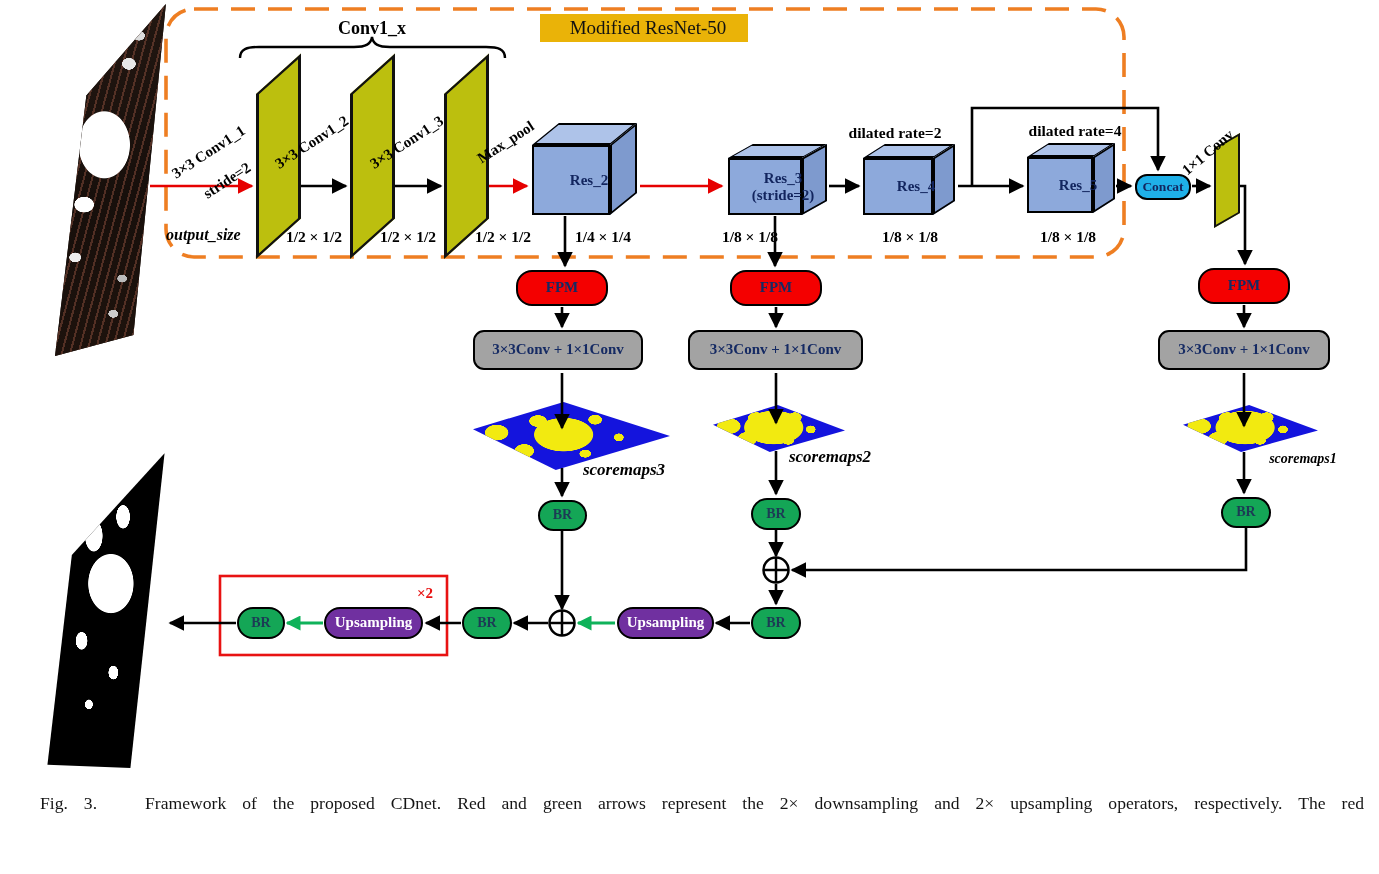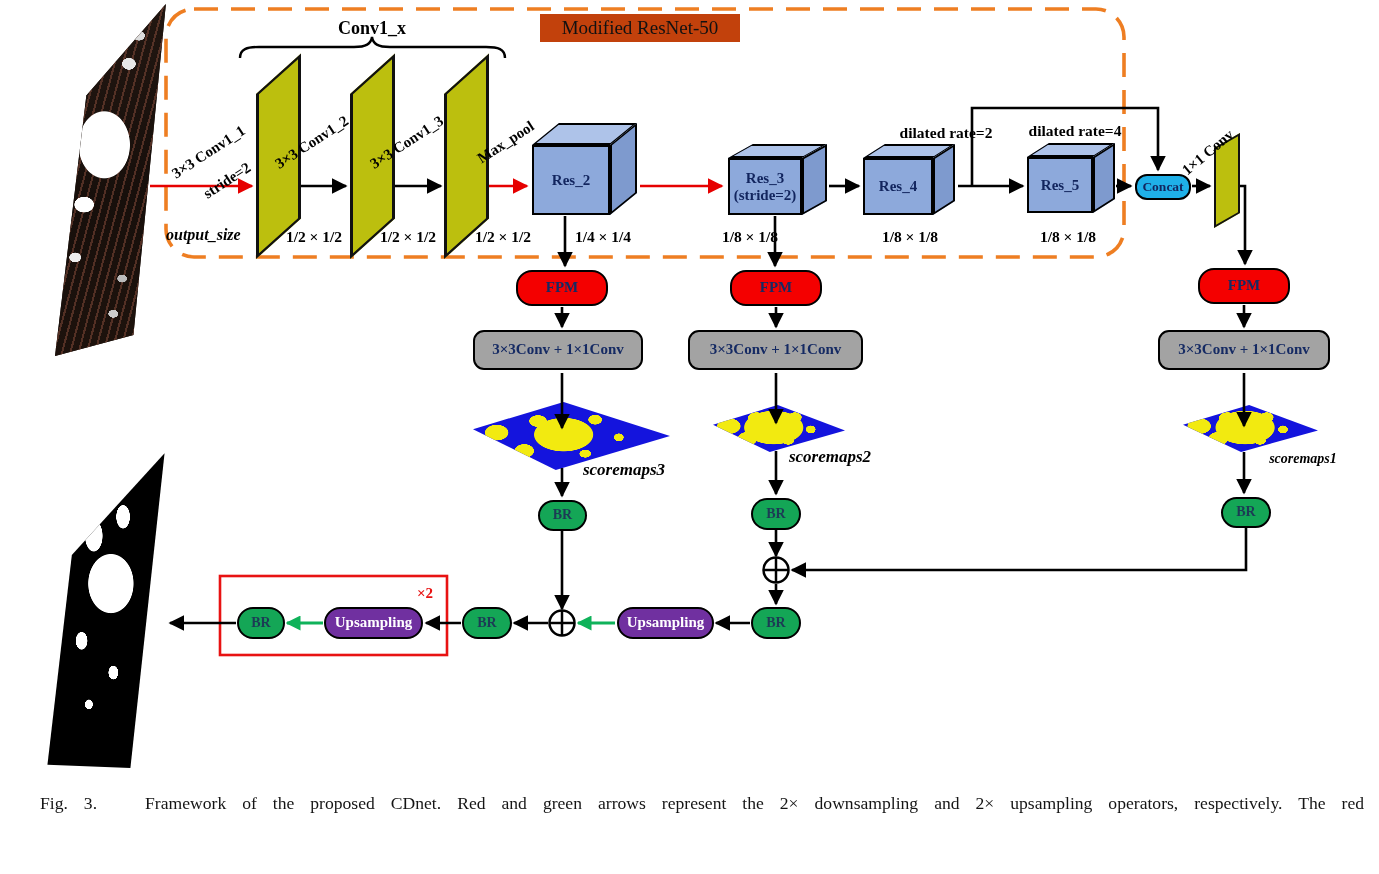--- a/index.html
+++ b/index.html
@@ -45,33 +45,33 @@
   svg.wires{position:absolute;left:0;top:0;z-index:2;}
   
   .box{position:absolute;z-index:3;box-sizing:border-box;border:2.5px solid #000;border-radius:16px;
        display:flex;flex-direction:column;align-items:center;justify-content:center;
        font-family:"Liberation Serif",serif;font-weight:bold;color:#152a63;line-height:1.05;}
   .fpm{background:#f40000;font-size:15px;}
   .cyanbox{background:#a3a3a3;border-radius:11px;font-size:15px;}
   .brbox{background:#14a656;font-size:14px;color:#1c3b55;}
   .ups{background:#7030a0;color:#fff;font-size:15px;}
   .concat{background:#1fb0e8;font-size:13.5px;border-radius:12px;color:#12255e;}
-  .pinkbox{position:absolute;z-index:3;background:#c2410c;display:flex;align-items:center;justify-content:center;
-       font-size:19px;color:#111;}
+  .pinkbox{position:absolute;z-index:3;background:#eab308;display:flex;align-items:center;justify-content:center;
+       font-size:19px;color:#111;padding-left:8px;}
   
   .ylayer{position:absolute;z-index:3;width:45px;height:165px;background:#bcbf0e;border:3px solid #111;
        box-sizing:border-box;transform:skewY(-42deg);transform-origin:0 0;}
   .ylayer-sm{position:absolute;z-index:3;width:26px;height:80px;background:#bcbf0e;border:2.5px solid #111;
        box-sizing:border-box;transform:skewY(-30deg);transform-origin:0 0;}
   
   .face{position:absolute;z-index:3;background:#8da9db;border:2.5px solid #000;box-sizing:border-box;}
   .face.top{background:#aec3e9;}
   .face.side{background:#7e9ace;}
   .cube-label{position:absolute;z-index:4;display:flex;flex-direction:column;align-items:center;justify-content:center;
-       font-weight:bold;font-size:15px;color:#12255e;line-height:1.1;}
+       font-weight:bold;font-size:15px;color:#12255e;line-height:1.1;padding-left:18px;}
   
   .lbl{position:absolute;z-index:4;font-family:"Liberation Serif",serif;font-weight:bold;color:#000;
        text-align:center;white-space:pre-line;}
   .ital{font-style:italic;}
   .red-txt{color:#e81212;}
   
   .caption{position:absolute;left:40px;top:792px;width:1324px;z-index:4;
        font-size:17.6px;line-height:22.5px;color:#151515;}
   .cap-line{text-align:justify;text-align-last:justify;}
   .cap-line.last{text-align-last:auto;}
@@ -182,21 +182,21 @@
 
   <div class="lbl ital" style="left:166px;top:226px;width:132px;font-size:16px;text-align:left;">output_size</div>
   <div class="lbl" style="left:259px;top:228px;width:110px;font-size:15.5px;">1/2 × 1/2</div>
   <div class="lbl" style="left:353px;top:228px;width:110px;font-size:15.5px;">1/2 × 1/2</div>
   <div class="lbl" style="left:448px;top:228px;width:110px;font-size:15.5px;">1/2 × 1/2</div>
   <div class="lbl" style="left:548px;top:228px;width:110px;font-size:15.5px;">1/4 × 1/4</div>
   <div class="lbl" style="left:695px;top:228px;width:110px;font-size:15.5px;">1/8 × 1/8</div>
   <div class="lbl" style="left:855px;top:228px;width:110px;font-size:15.5px;">1/8 × 1/8</div>
   <div class="lbl" style="left:1013px;top:228px;width:110px;font-size:15.5px;">1/8 × 1/8</div>
 
-  <div class="lbl" style="left:876px;top:124px;width:140px;font-size:15.5px;">dilated rate=2</div>
+  <div class="lbl" style="left:825px;top:124px;width:140px;font-size:15.5px;">dilated rate=2</div>
   <div class="lbl" style="left:1005px;top:122px;width:140px;font-size:15.5px;">dilated rate=4</div>
 
   <div class="face top" style="left:532px;top:123px;width:78px;height:22px;transform:skewX(-50.8deg);transform-origin:0 100%;"></div>
   <div class="face side" style="left:610px;top:145px;width:27px;height:70px;transform:skewY(-39.2deg);transform-origin:0 0;"></div>
   <div class="face" style="left:532px;top:145px;width:78px;height:70px;"></div>
   <div class="cube-label" style="left:532px;top:145px;width:78px;height:70px;">Res_2</div>
 
   <div class="face top" style="left:728px;top:144px;width:74px;height:14px;transform:skewX(-60.7deg);transform-origin:0 100%;"></div>
   <div class="face side" style="left:802px;top:158px;width:25px;height:57px;transform:skewY(-29.2deg);transform-origin:0 0;"></div>
   <div class="face" style="left:728px;top:158px;width:74px;height:57px;"></div>

